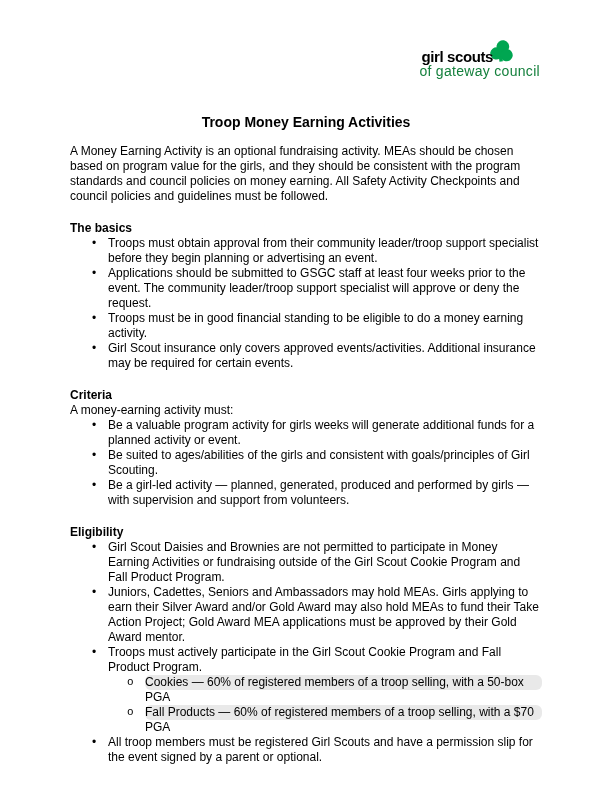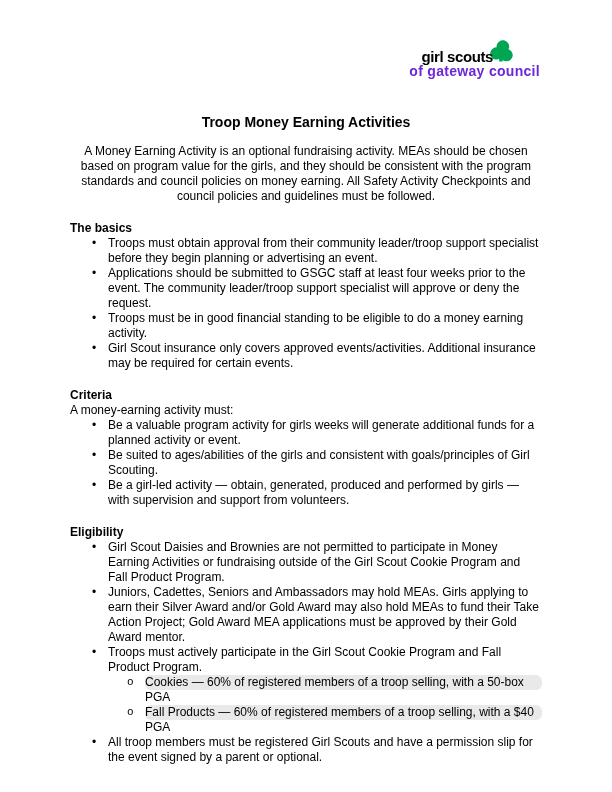--- a/index.html
+++ b/index.html
@@ -15,27 +15,27 @@
   }
   
   .logo { position:absolute; top:42px; right:72px; width:160px; height:44px; }
   .trefoil { position:absolute; top:-2px; right:26px; width:24px; height:23px; }
   .gs-wordmark {
     position:absolute; top:7px; right:47px;
     font-size:15px; font-weight:bold; letter-spacing:-0.4px; white-space:nowrap;
   }
   .gs-council {
     position:absolute; top:22px; right:0;
-    font-size:14px; font-weight:bold; letter-spacing:0.3px; white-space:nowrap;
-    color:#6d28d9;
+    font-size:14px; font-weight:normal; letter-spacing:0.3px; white-space:nowrap;
+    color:#15803d;
   }
   
   .content { position:absolute; left:70px; top:0; width:472px; }
   .doc-title { margin-top:112px; font-size:14px; line-height:21px; font-weight:bold; text-align:center; }
-  .intro { margin-top:11px;text-align:center; }
+  .intro { margin-top:11px; }
   .sec-heading { margin-top:17px; font-weight:bold; }
   ul.bullets, ul.sub-bullets { list-style:none; }
   li.bullet { position:relative; padding-left:38px; }
   li.bullet > .marker { position:absolute; left:22px; top:0; }
   li.sub-bullet { position:relative; padding-left:37px; }
   li.sub-bullet > .marker {
     position:absolute; left:19px; top:0;
     font-family:"Liberation Mono","DejaVu Sans Mono",monospace; font-size:11px;
   }
   .hl { display:block; background:#e9e9e9;border-radius:6px; }
@@ -91,21 +91,21 @@
       <li class="bullet">
         <span class="marker">•</span>
         <span>Be a valuable program activity for girls weeks will generate additional funds for a planned activity or event.</span>
       </li>
       <li class="bullet">
         <span class="marker">•</span>
         <span>Be suited to ages/abilities of the girls and consistent with goals/principles of Girl Scouting.</span>
       </li>
       <li class="bullet">
         <span class="marker">•</span>
-        <span>Be a girl-led activity — obtain, generated, produced and performed by girls — with supervision and support from volunteers.</span>
+        <span>Be a girl-led activity — planned, generated, produced and performed by girls — with supervision and support from volunteers.</span>
       </li>
     </ul>
 
     <div class="sec-heading">Eligibility</div>
     <ul class="bullets">
       <li class="bullet">
         <span class="marker">•</span>
         <span>Girl Scout Daisies and Brownies are not permitted to participate in Money Earning Activities or fundraising outside of the Girl Scout Cookie Program and Fall Product Program.</span>
       </li>
       <li class="bullet">
@@ -116,21 +116,21 @@
         <span class="marker">•</span>
         <span>Troops must actively participate in the Girl Scout Cookie Program and Fall Product Program.</span>
         <ul class="sub-bullets">
           <li class="sub-bullet">
             <span class="marker">o</span>
             <span class="hl">Cookies — 60% of registered members of a troop selling, with a 50-box</span>
             <span class="plain">PGA</span>
           </li>
           <li class="sub-bullet">
             <span class="marker">o</span>
-            <span class="hl">Fall Products — 60% of registered members of a troop selling, with a $40</span>
+            <span class="hl">Fall Products — 60% of registered members of a troop selling, with a $70</span>
             <span class="plain">PGA</span>
           </li>
         </ul>
       </li>
       <li class="bullet">
         <span class="marker">•</span>
         <span>All troop members must be registered Girl Scouts and have a permission slip for the event signed by a parent or optional.</span>
       </li>
     </ul>
 

